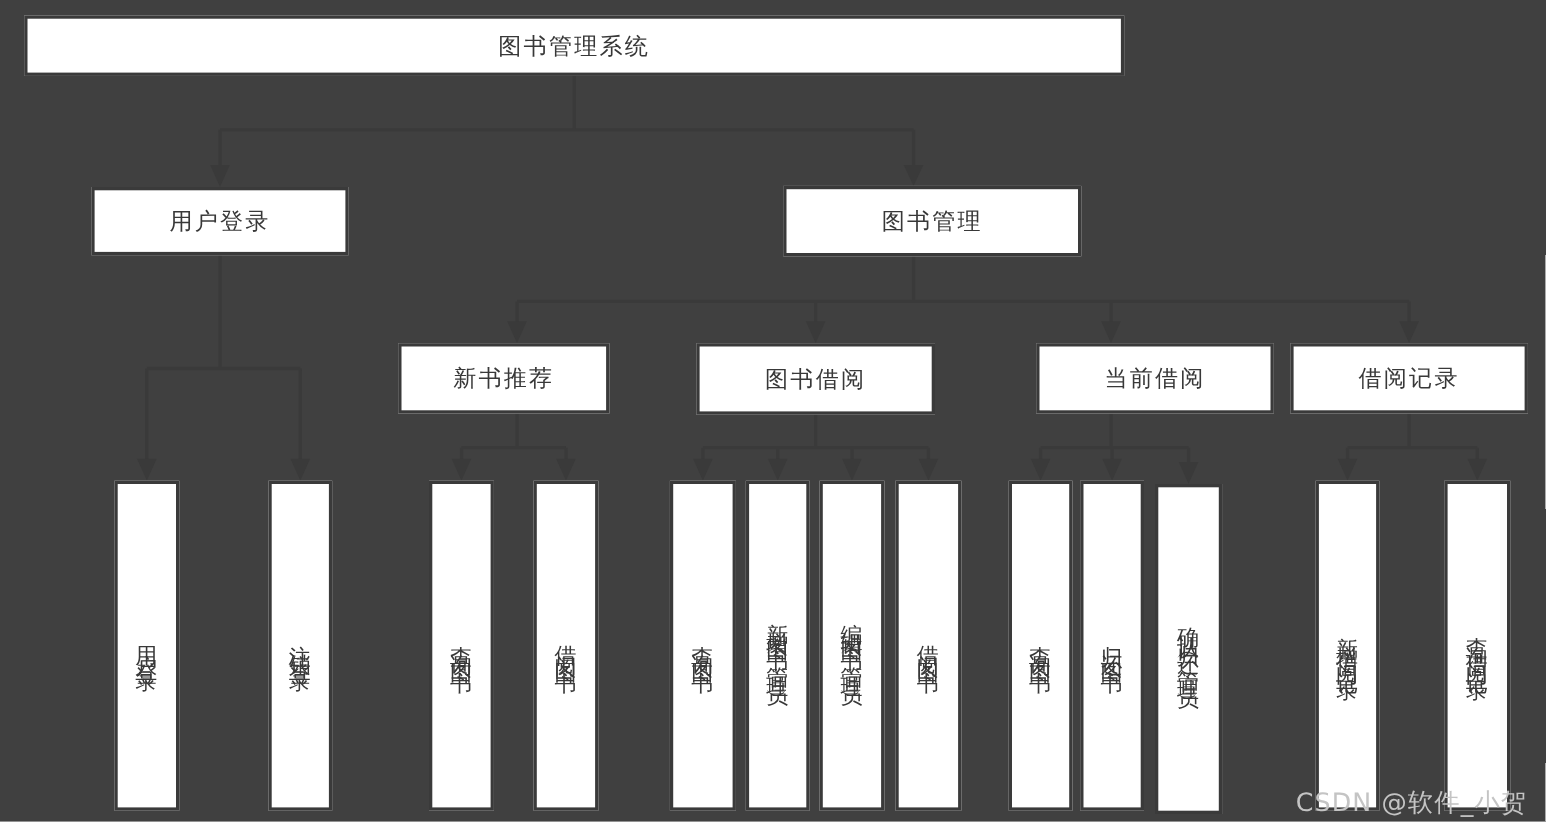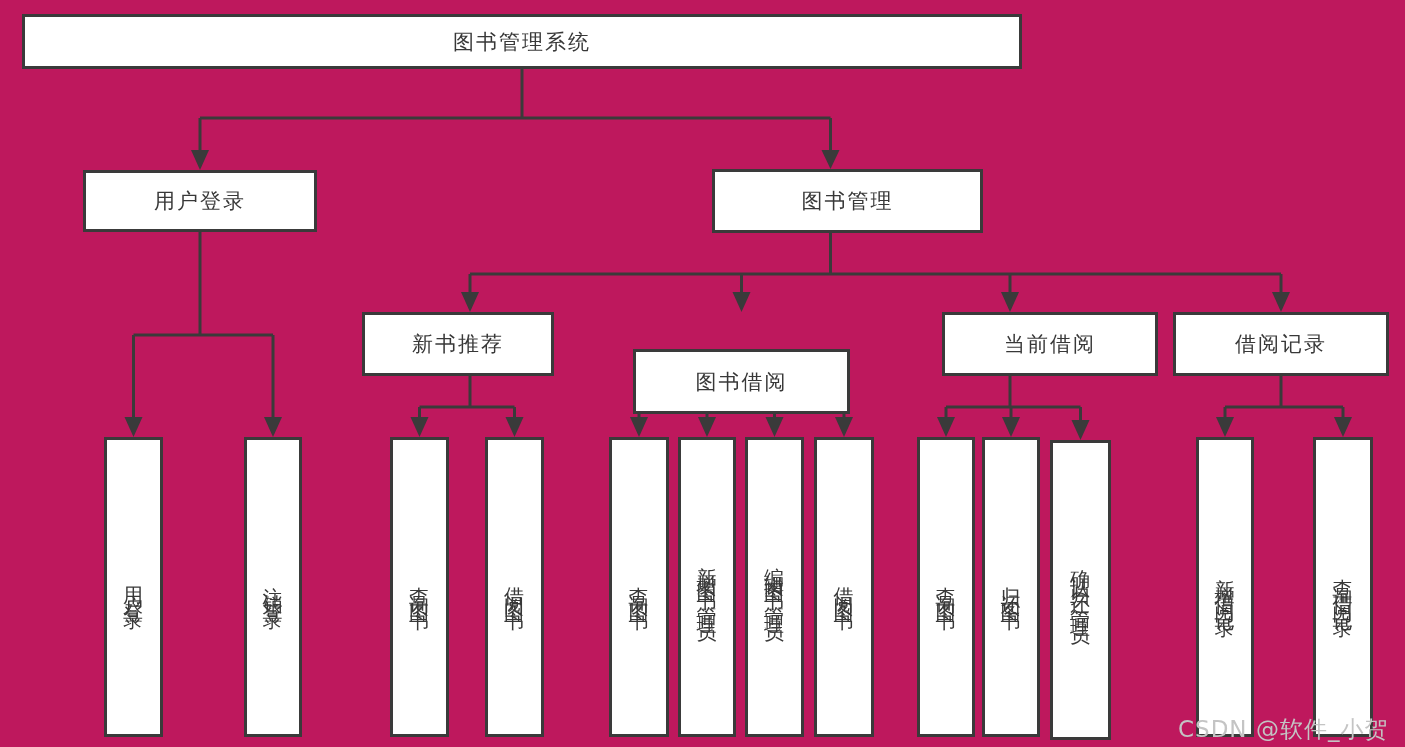--- a/index.html
+++ b/index.html
@@ -1,21 +1,21 @@
 <!DOCTYPE html>
 <html><head>
 <meta charset="utf-8">
 <style>
   html,body{margin:0;padding:0;background:#ffffff;}
   body{
     width:1405px;height:747px;overflow:hidden;
     font-family:"DejaVu Sans","Liberation Sans",sans-serif;
     color:#383838;
   }
-  #stage{position:relative;width:1405px;height:747px;background:#be185d;}
+  #stage{position:relative;width:1405px;height:747px;background:#404040;}
   #wires{position:absolute;left:0;top:0;width:1405px;height:747px;}
   .box{
     position:absolute;box-sizing:border-box;
     border:3px solid #3a3a3a;background:#ffffff;
     display:flex;align-items:center;justify-content:center;
     font-size:21px;letter-spacing:2px;color:#383838;
     white-space:nowrap;
   }
   .vbox{
     writing-mode:vertical-rl;text-orientation:mixed;
@@ -72,21 +72,21 @@
       <polygon points="1334,417 1352,417 1343,437"></polygon>
     </g>
   </svg>
 
   <div class="box" style="left:22px;top:14px;width:1000px;height:55px;">图书管理系统</div>
 
   <div class="box" style="left:83px;top:170px;width:234px;height:62px;">用户登录</div>
   <div class="box" style="left:712px;top:169px;width:271px;height:64px;">图书管理</div>
 
   <div class="box" style="left:362px;top:312px;width:192px;height:64px;">新书推荐</div>
-  <div class="box" style="left:633px;top:312px;width:217px;height:65px;margin-top:37px;">图书借阅</div>
+  <div class="box" style="left:633px;top:312px;width:217px;height:65px;">图书借阅</div>
   <div class="box" style="left:902px;top:312px;width:216px;height:64px;margin-left:40px;">当前借阅</div>
   <div class="box" style="left:1173px;top:312px;width:216px;height:64px;">借阅记录</div>
 
   <div class="box vbox" style="left:104px;top:437px;width:59px;height:300px;">用户登录</div>
   <div class="box vbox" style="left:244px;top:437px;width:58px;height:300px;">注销登录</div>
 
   <div class="box vbox" style="left:390px;top:437px;width:59px;height:300px;">查询图书</div>
   <div class="box vbox" style="left:485px;top:437px;width:59px;height:300px;">借阅图书</div>
 
   <div class="box vbox" style="left:609px;top:437px;width:60px;height:300px;">查询图书</div>

